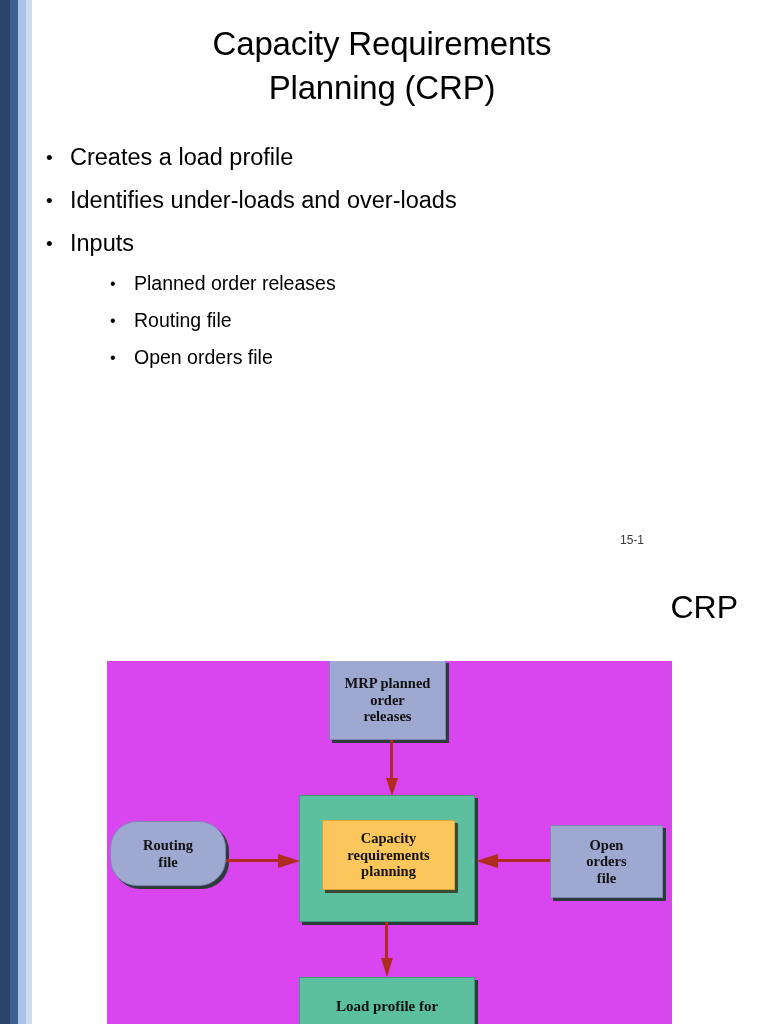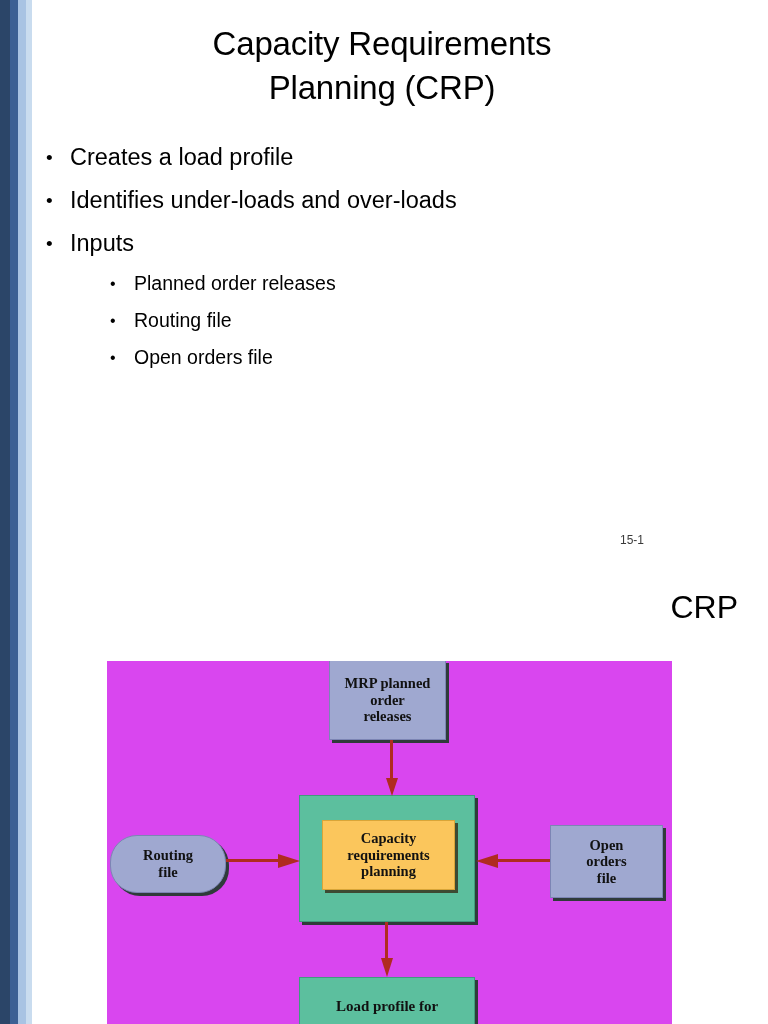--- a/index.html
+++ b/index.html
@@ -151,21 +151,21 @@
     font-weight: 600;
     box-shadow: 3px 3px 0 0 #3d4a33;
   }
 
   
   #node-mrp       { left: 222px; top:  -1px; width: 117px; height:  80px; }
   #node-crp-outer { left: 192px; top: 134px; width: 176px; height: 127px;
                     display: block; }
   #node-crp-inner { position: absolute; left: 22px; top: 24px;
                     width: 133px; height:  70px; }
-  #node-routing   { left:   3px; top: 174px; width: 116px; height:  58px; border-radius: 27px; }
+  #node-routing   { left:   3px; top: 160px; width: 116px; height:  65px; border-radius: 27px; }
   #node-open      { left: 443px; top: 164px; width: 113px; height:  73px; }
   #node-load      { left: 192px; top: 316px; width: 176px; height:  62px;
                     align-items: flex-start; padding-top: 20px; }
 
   
   .arrow { position: absolute; }
   .arrow-line { position: absolute; background: #b02b20; }
   .arrow-head { position: absolute; width: 0; height: 0; }
 
   

